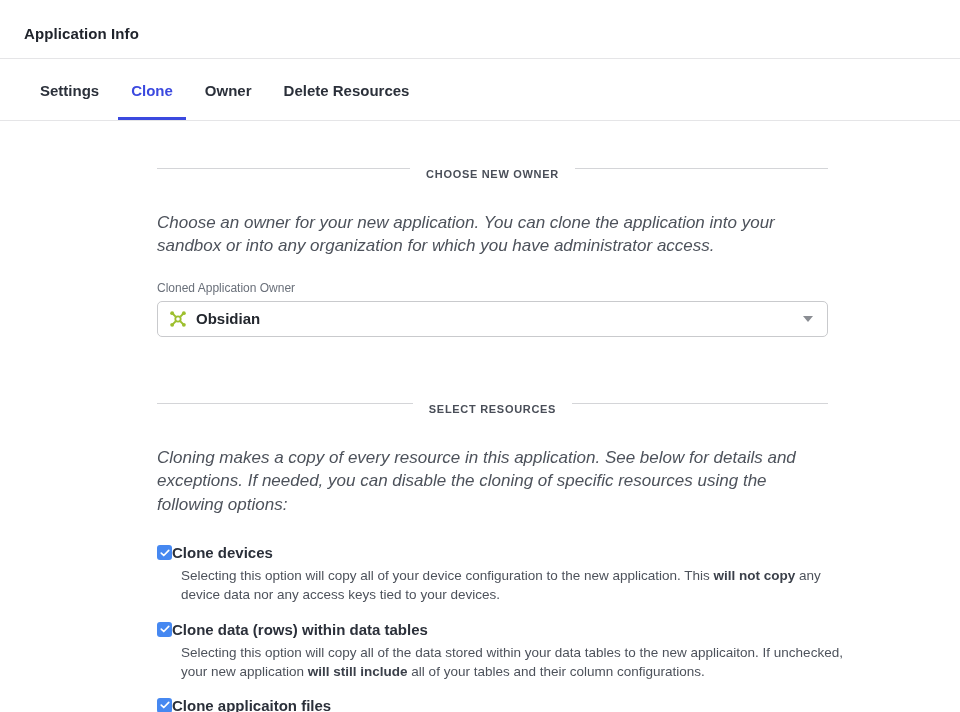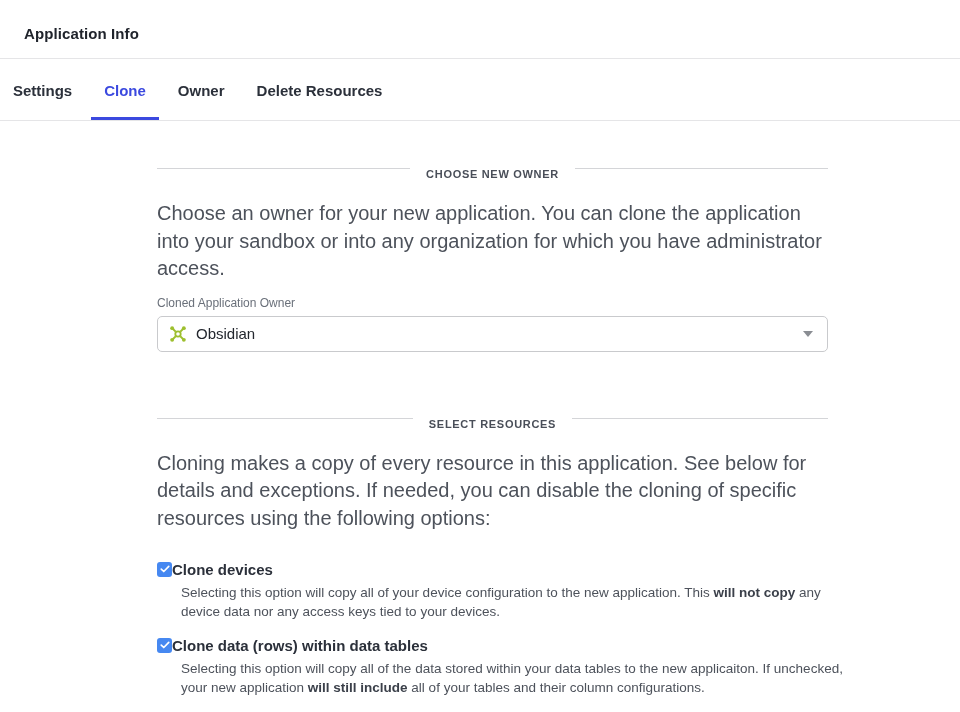--- a/index.html
+++ b/index.html
@@ -20,20 +20,21 @@
     font-size: 15px;
     font-weight: 700;
     color: #20242c;
     letter-spacing: 0.1px;
   }
 
   
   .tab-bar {
     display: flex;
     gap: 6px;
+    padding-left: 27px;
     border-bottom: 1px solid #e5e5e7;
   }
   .tab {
     padding: 23px 13px 18px 13px;
     font-size: 15px;
     font-weight: 700;
     color: #2b303a;
     border-bottom: 3px solid transparent;
     cursor: pointer;
     white-space: nowrap;
@@ -63,49 +64,50 @@
     font-size: 11px;
     font-weight: 700;
     letter-spacing: 0.7px;
     color: #494e58;
     white-space: nowrap;
   }
   .divider-owner { margin-top: 47px; }
   .divider-resources { margin-top: 66px; }
 
   .section-desc {
-    margin-top: 20px;
-    font-size: 20px;
+    margin-top: 31px;
+    font-size: 17px;
     line-height: 1.38;
     color: #4d525b;
-  }
-
-  
-  .field { margin-top: 13px; }
+    font-style: italic;
+  }
+
+  
+  .field { margin-top: 23px; }
   .field-label {
     display: block;
     font-size: 12px;
     color: #6a707a;
     margin-bottom: 6px;
   }
   .select-box {
     height: 36px;
     border: 1px solid #c9cacd;
     border-radius: 5px;
     background: #ffffff;
     display: flex;
     align-items: center;
     padding: 0 14px 0 11px;
     gap: 9px;
     cursor: pointer;
   }
   .org-icon { width: 18px; height: 18px; flex: 0 0 auto; }
   .select-value {
     font-size: 15px;
-    font-weight: 400;
+    font-weight: 700;
     color: #23272e;
   }
   .caret-down {
     margin-left: auto;
     width: 0; height: 0;
     border-left: 5px solid transparent;
     border-right: 5px solid transparent;
     border-top: 6px solid #8a8d93;
   }
 

